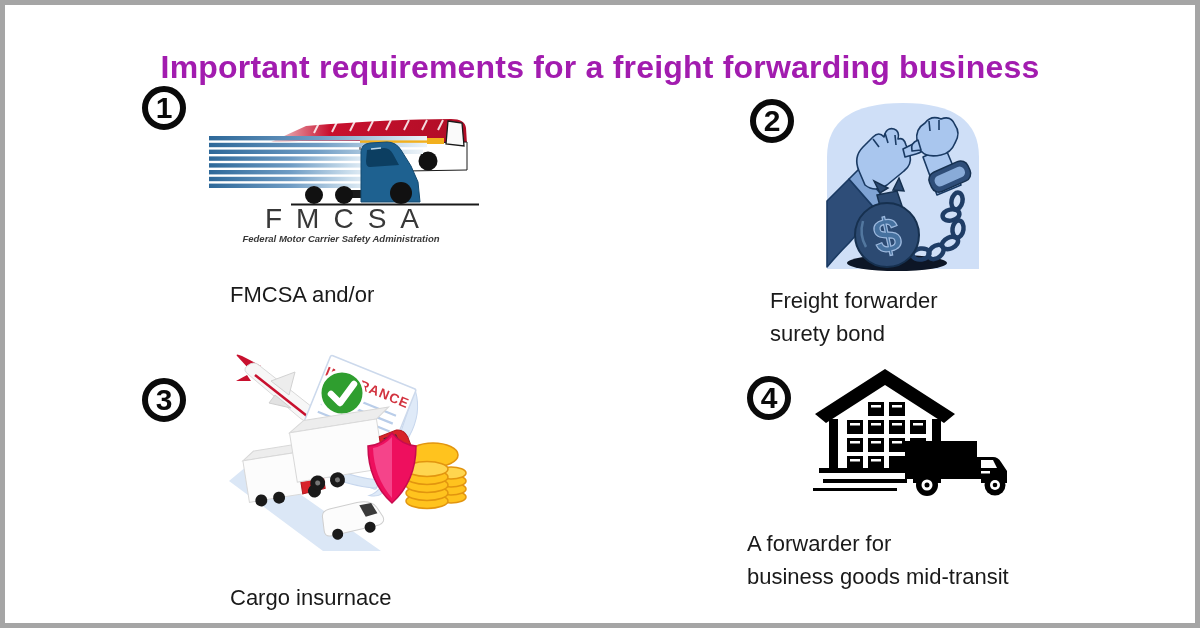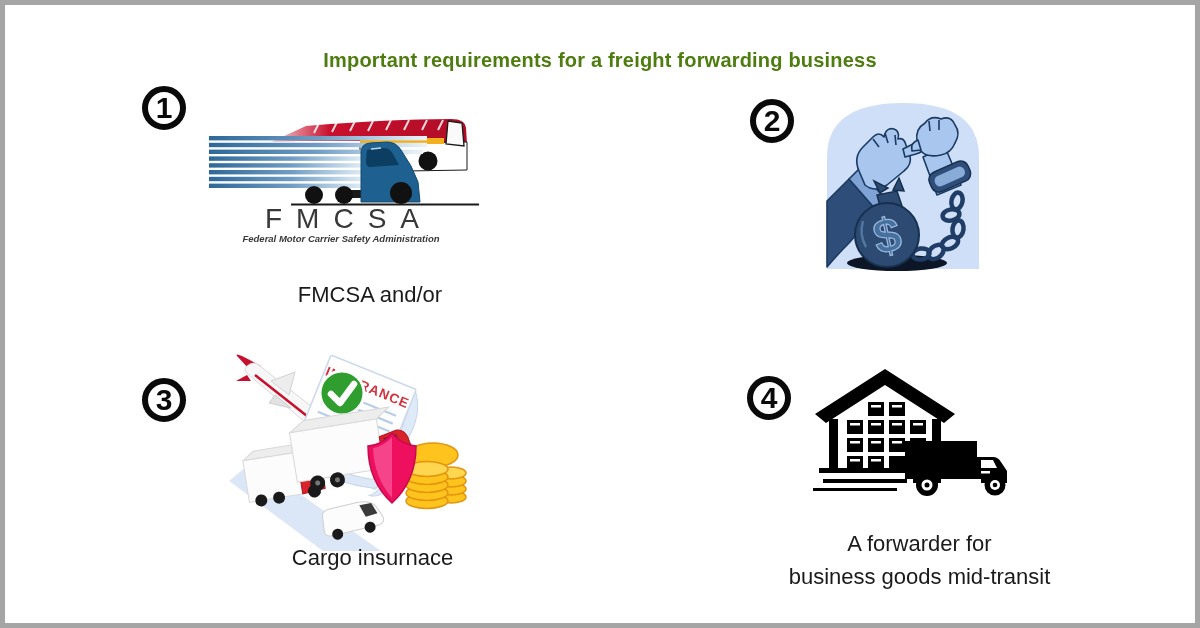--- a/index.html
+++ b/index.html
@@ -3,31 +3,31 @@
 <meta charset="utf-8">
 <style>
   * { margin:0; padding:0; box-sizing:border-box; }
   html,body { background:#ffffff; font-family:"Liberation Sans", sans-serif; }
   .canvas {
     position:relative; width:1200px; height:628px;
     background:#ffffff; border:5px solid #a5a5a5; overflow:hidden;
   }
   .title {
     position:absolute; top:44px; left:0; width:100%;
-    text-align:center; font-size:20px; font-weight:bold; color:#4d7c0f;
+    text-align:center; font-size:32px; font-weight:bold; color:#a21caf;
     letter-spacing:0.2px;
   }
   .num-circle {
     position:absolute; width:44px; height:44px;
     border:6px solid #0a0a0a; border-radius:50%;
     display:flex; align-items:center; justify-content:center;
     font-size:30px; font-weight:bold; color:#0a0a0a; background:#ffffff;
   }
   .caption {
-    position:absolute; text-align:center;
+    position:absolute; text-align:left;
     font-size:22px; line-height:33px; color:#1a1a1a;
   }
   .illus { position:absolute; }
 </style>
 </head>
 <body>
 
 <div class="canvas">
 
   <h1 class="title">Important requirements for a freight forwarding business</h1>
@@ -133,20 +133,24 @@
     <g>
       <path d="M60,100 L80,96 L85,111 L64,115 Z" fill="#2c4a72" stroke="#16304f" stroke-width="1.5"></path>
       <path d="M63,98 L57,86 L71,93 Z" fill="#2c4a72" stroke="#16304f" stroke-width="1.5"></path>
       <path d="M76,95 L82,83 L87,96 Z" fill="#2c4a72" stroke="#16304f" stroke-width="1.5"></path>
       <circle cx="70" cy="140" r="32" fill="#2c4a72" stroke="#16304f" stroke-width="2"></circle>
       <path d="M46,126 Q42,140 49,152" fill="none" stroke="#52779f" stroke-width="2.5"></path>
       <text x="70" y="157" text-anchor="middle" font-size="48" font-weight="bold" fill="#46719f" stroke="#9db9de" stroke-width="1.2" transform="rotate(-12 70 140)">$</text>
     </g>
   </svg>
 
+  <div class="caption" style="left:765px;top:279px;width:265px">
+    <div>Freight forwarder</div>
+    <div>surety bond</div>
+  </div>
 
   <div class="num-circle" style="left:137px;top:373px">
     <span>3</span>
   </div>
 
   <svg class="illus" style="left:224px;top:348px" width="242" height="200" viewBox="0 0 242 200">
     <g>
       <path d="M20,16 L8,3 Q6,0 13,3 L32,13 Z" fill="#c8102e"></path>
       <polygon points="18,22 7,28 22,28" fill="#c8102e"></polygon>
       <path d="M18,13 Q25,7 31,13 L83,54 Q90,61 84,67 Q78,71 71,65 L20,22 Q13,17 18,13 Z" fill="#f7f7f7" stroke="#d9d9d9" stroke-width="1"></path>
@@ -215,21 +219,21 @@
       <ellipse cx="198" cy="132" rx="21" ry="7.5" fill="#ffc31e"></ellipse>
       <ellipse cx="198" cy="124" rx="21" ry="7.5" fill="#ffc31e"></ellipse>
       <ellipse cx="198" cy="116" rx="21" ry="7.5" fill="#ffd64f"></ellipse>
     </g>
     <g>
       <path d="M163,80 Q153,92 139,93 Q139,128 163,150 Q187,128 187,93 Q173,92 163,80 Z" fill="#ee0f5e" stroke="#c70b4e" stroke-width="1.5"></path>
       <path d="M163,84 Q155,93 144,95 Q145,124 163,145 Z" fill="#f5448a"></path>
     </g>
   </svg>
 
-  <div class="caption" style="left:225px;top:536px;width:285px">
+  <div class="caption" style="left:225px;top:576px;width:285px">
     <div>Cargo insurnace</div>
   </div>
 
   <div class="num-circle" style="left:742px;top:371px">
     <span>4</span>
   </div>
 
   <svg class="illus" style="left:800px;top:360px" width="225" height="152" viewBox="0 0 225 152">
     <g fill="#000000">
       <path d="M10,49 L80,4 L150,49 L139,58 L80,20 L21,58 Z"></path>

